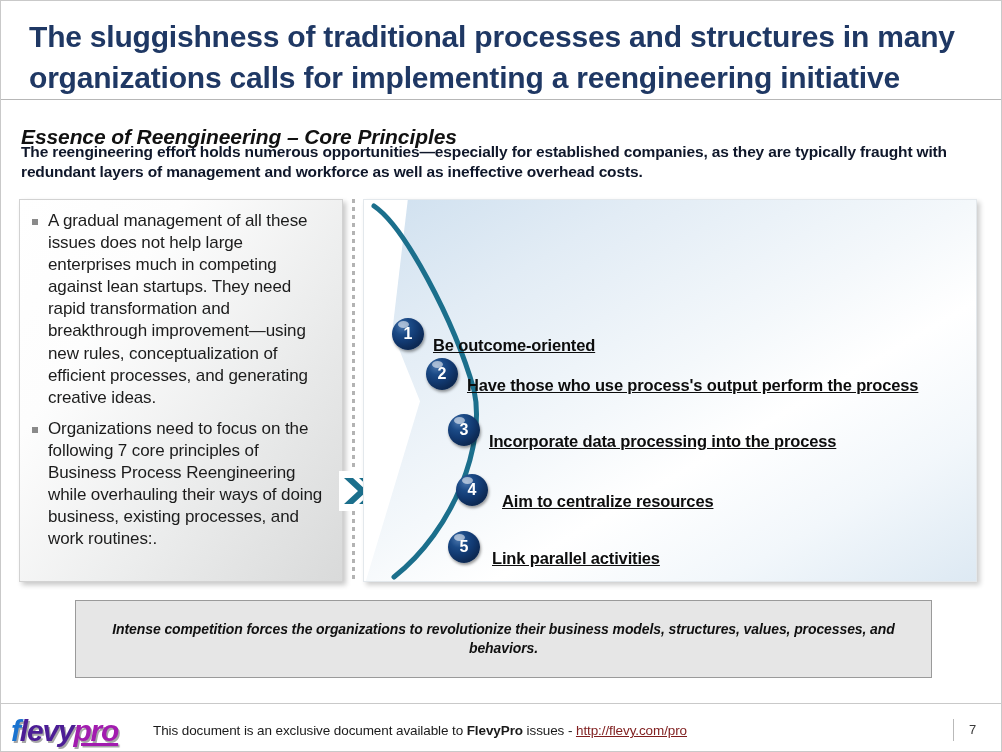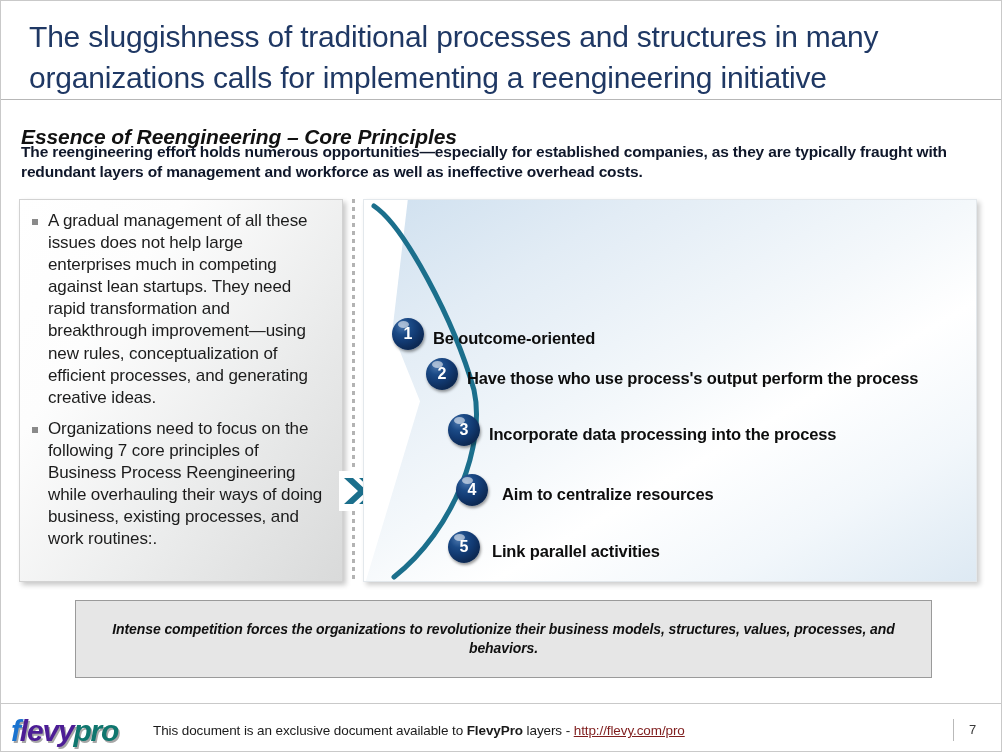--- a/index.html
+++ b/index.html
@@ -33,21 +33,21 @@
     box-sizing: border-box;
   }
   .slide-title {
     position: absolute;
     left: 28px;
     top: 16px;
     width: 930px;
     color: #1F3864;
     font-family: "Liberation Sans Narrow", "Liberation Sans", sans-serif;
     font-size: 30px;
-    font-weight: normal;
+    font-weight: bold;
     line-height: 1.35;
     letter-spacing: -0.2px;
   }
 
   
   .body-area {
     position: absolute;
     left: 0; top: 100px;
     width: 1002px;
     height: 603px;
@@ -207,26 +207,27 @@
     width: 11px;
     height: 7px;
     border-radius: 50%;
     background: rgba(255,255,255,0.55);
     filter: blur(0.6px);
   }
   .node span { position: relative; z-index: 2; }
 
   .step-label {
     margin-left: 9px;
-    margin-top: 10px;
+    margin-top: 17px;
     font-size: 16.5px;
     font-weight: bold;
     color: #0d0d0d;
     line-height: 1.30;
     letter-spacing: -0.15px;
+    text-decoration: underline;
   }
 
   
   .callout {
     position: absolute;
     left: 74px;
     top: 499px;
     width: 857px;
     height: 78px;
     background: #e6e6e6;
@@ -265,21 +266,21 @@
     font-size: 30px;
     font-weight: bold;
     font-style: italic;
     letter-spacing: -1.2px;
     font-family: "Liberation Sans Narrow", "Liberation Sans", sans-serif;
     text-shadow: 1.5px 1.5px 0 rgba(60,60,60,0.45);
     white-space: nowrap;
   }
   .logo .f  { color: #1a73d0; }
   .logo .levy { color: #4c1d95; }
-  .logo .pro { color: #0f766e; }
+  .logo .pro { color: #a21caf; text-decoration: underline; }
 
   .footer-text {
     position: absolute;
     left: 152px;
     top: 18px;
     font-size: 13.5px;
     color: #1a1a1a;
     letter-spacing: -0.1px;
     white-space: nowrap;
   }
@@ -381,19 +382,19 @@
 
     <div class="callout">
       <p>Intense competition forces the organizations to revolutionize their business models, structures, values, processes, and behaviors.</p>
     </div>
 
   </div>
 
   <div class="footer">
     <div class="logo"><span class="f">f</span><span class="levy">levy</span><span class="pro">pro</span></div>
 
-    <div class="footer-text"><span>This document is an exclusive document available to </span><b>FlevyPro</b><span> layers - </span><a href="#">http://flevy.com/pro</a></div>
+    <div class="footer-text"><span>This document is an exclusive document available to </span><b>FlevyPro</b><span> issues - </span><a href="#">http://flevy.com/pro</a></div>
 
     <div class="footer-divider"></div>
     <div class="page-num">7</div>
   </div>
 
 </div>
 
 </body></html>

